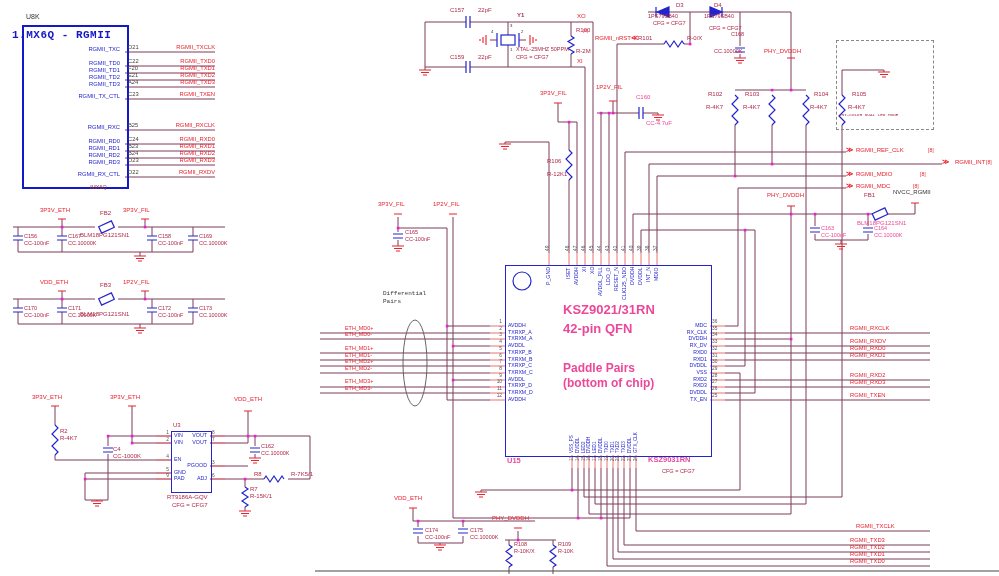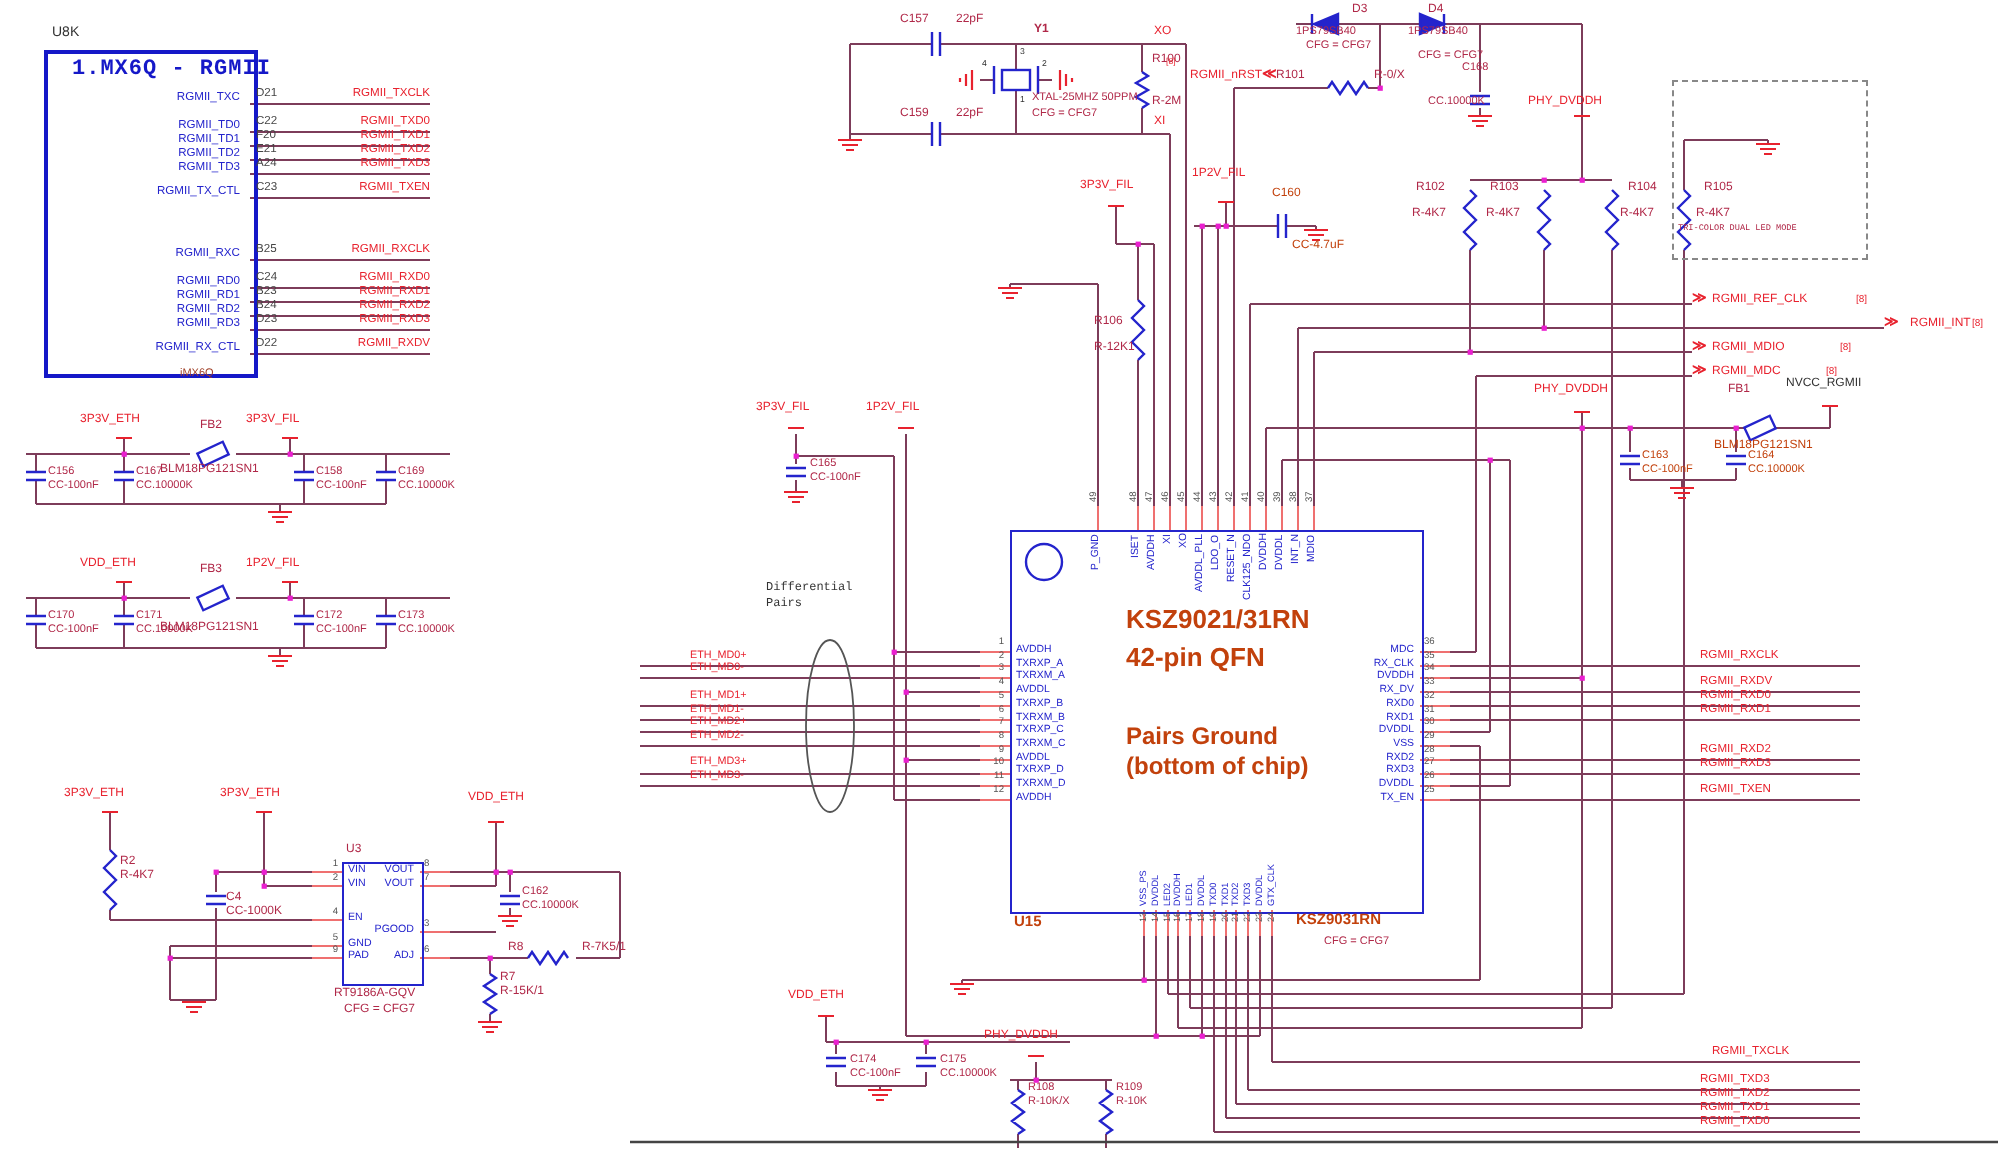--- a/index.html
+++ b/index.html
@@ -1,25 +1,25 @@
 <!DOCTYPE html>
 <html><head>
 <meta charset="utf-8">
 <style>
   html,body{margin:0;padding:0;background:#fff}
   #sheet{position:relative;width:999px;height:576px;background:#fff;overflow:hidden;
          font-family:"Liberation Sans",sans-serif}
   svg.layer{position:absolute;left:0;top:0;pointer-events:none}
   .t{position:absolute;font-family:"Liberation Sans",sans-serif;font-size:6px;line-height:1.05;
      color:#b02848;white-space:nowrap}
-  .red{color:#e8222e}.blu{color:#c2410c}.blk{color:#333}.bold{font-weight:bold}
+  .red{color:#e8222e}.blu{color:#ec4899}.blk{color:#333}.bold{font-weight:bold}
   .f4{font-size:4.3px}.f5{font-size:5px}.f55{font-size:5.5px}
   .f7{font-size:7px}.f75{font-size:7.5px}
   .imxbox{position:absolute;left:22px;top:25px;width:103px;height:160px;border:2.5px solid #1518c8}
-  .imxtitle{position:absolute;left:36px;top:29px;font:bold 11px "Liberation Mono",monospace;
+  .imxtitle{position:absolute;left:12px;top:29px;font:bold 11px "Liberation Mono",monospace;
             letter-spacing:.5px;color:#1518c8}
   .imx-rows{position:absolute;left:22px;top:0;width:196px;height:576px}
   .imx-rows>div{position:absolute;left:0;width:196px;height:11px}
   .imx-rows>div:nth-of-type(1){top:42px}.imx-rows>div:nth-of-type(2){top:56px}
   .imx-rows>div:nth-of-type(3){top:63px}.imx-rows>div:nth-of-type(4){top:70px}
   .imx-rows>div:nth-of-type(5){top:77px}.imx-rows>div:nth-of-type(6){top:89px}
   .imx-rows>div:nth-of-type(7){top:120px}.imx-rows>div:nth-of-type(8){top:134px}
   .imx-rows>div:nth-of-type(9){top:141px}.imx-rows>div:nth-of-type(10){top:148px}
   .imx-rows>div:nth-of-type(11){top:155px}.imx-rows>div:nth-of-type(12){top:167px}
   .imx-rows .pn{position:absolute;right:98px;top:4px;font-size:5.8px;color:#2424cc}
@@ -335,21 +335,21 @@
   <div class="t blk" style="left:893px;top:189px">NVCC_RGMII</div>
   <div class="t blu" style="left:857px;top:220px">BLM18PG121SN1</div>
   <div class="t blu f55" style="left:821px;top:226px">C163</div>
   <div class="t blu f55" style="left:821px;top:233px">CC-100nF</div>
   <div class="t blu f55" style="left:874px;top:226px">C164</div>
   <div class="t blu f55" style="left:874px;top:233px">CC.10000K</div>
 
   <div class="chipbox"></div>
   <div class="t bold blu" style="left:563px;top:303px;font-size:13px">KSZ9021/31RN</div>
   <div class="t bold blu" style="left:563px;top:322px;font-size:13px">42-pin QFN</div>
-  <div class="t bold blu" style="left:563px;top:362px;font-size:12px">Pairs Ground</div>
+  <div class="t bold blu" style="left:563px;top:362px;font-size:12px">Paddle Pairs</div>
   <div class="t bold blu" style="left:563px;top:377px;font-size:12px">(bottom of chip)</div>
   <div class="t bold blu f75" style="left:507px;top:457px">U15</div>
   <div class="t bold blu f75" style="left:648px;top:456px">KSZ9031RN</div>
   <div class="t f55" style="left:662px;top:469px">CFG = CFG7</div>
 
   <span class="vt" style="position:absolute;left:545px;top:267px;width:8px;height:48px;font-size:5.2px;color:#2424cc;justify-content:flex-end">P_GND</span>
   <span class="vt" style="position:absolute;left:545px;top:238px;width:8px;height:13px;font-size:4.8px;color:#555;justify-content:flex-start">49</span>
 
   <div class="hrow" style="left:565px;top:267px">
       <span class="vt">ISET</span>

